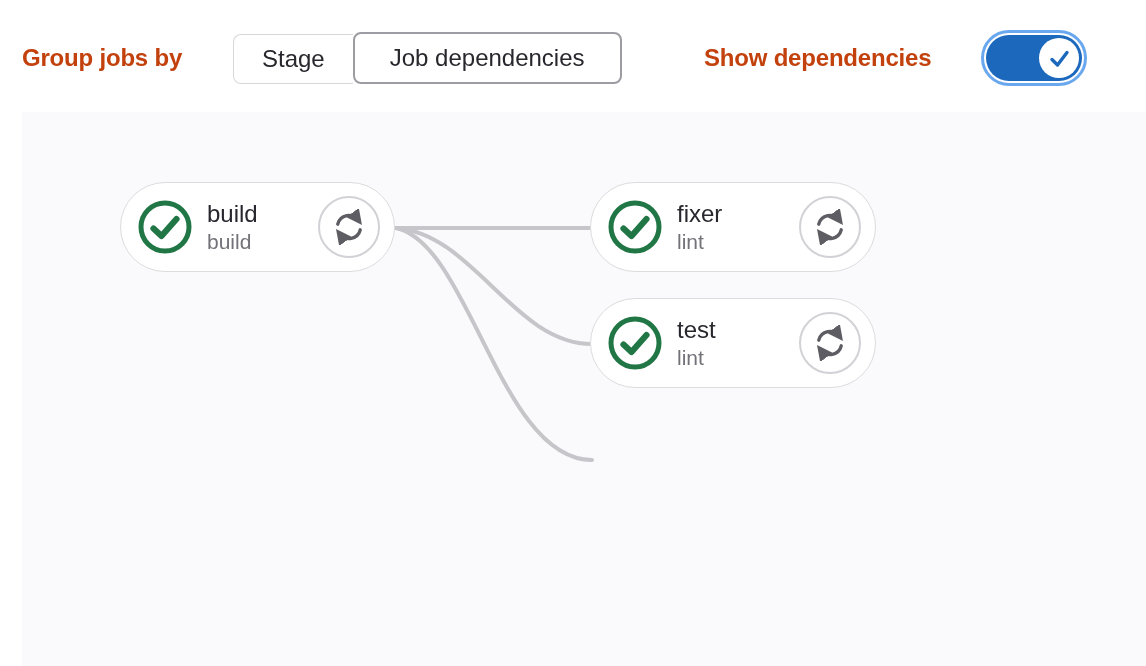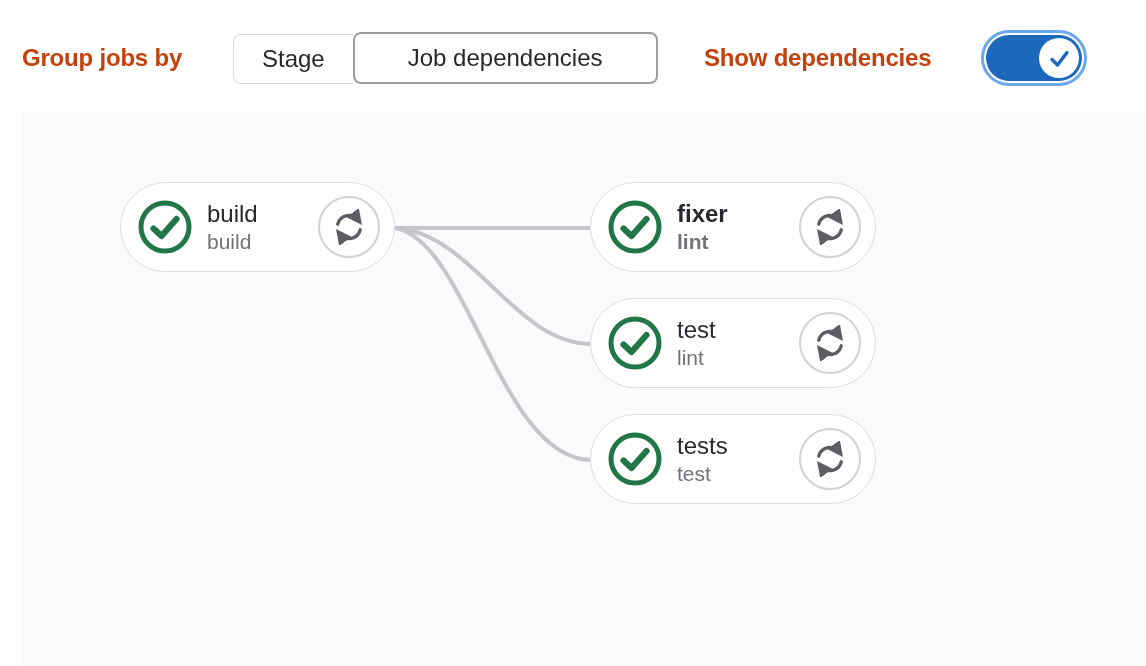--- a/index.html
+++ b/index.html
@@ -20,21 +20,21 @@
   .segmented { position:absolute; left:233px; top:32px; height:52px; display:flex; align-items:flex-end; }
   .seg-btn {
     background:#ffffff; font-family:"Liberation Sans", sans-serif;
     font-size:24px; color:#28272d; cursor:pointer; line-height:48px;
   }
   .seg-btn.unselected {
     border:1px solid #d8d7dc; border-right:none;
     border-radius:8px 0 0 8px; padding:0 28px;
   }
   .seg-btn.selected {
-    border:2px solid #9d9ca2; border-radius:8px; padding:0 53px;
+    border:2px solid #9d9ca2; border-radius:8px; padding:0 35px;
     position:relative; z-index:1;
   }
 
   .toggle {
     position:absolute; left:981px; top:30px; width:106px; height:56px;
     border-radius:28px; border:3px solid #69a7ee; background:#ffffff;
     padding:2px; cursor:pointer; display:block;
   }
   .toggle-pill {
     width:100%; height:100%; background:#1b68bd; border-radius:24px;
@@ -53,21 +53,21 @@
   .links-svg { position:absolute; left:0; top:0; }
   .links-svg path { stroke:#c6c5ca; stroke-width:4; fill:none; stroke-linecap:round; }
 
   .job-node {
     position:absolute; height:90px; background:#ffffff;
     border:1px solid #dcdcde; border-radius:45px;
     display:flex; align-items:center; padding:0 14px 0 16px; gap:14px;
     cursor:pointer;
   }
   .node-build { left:98px;  top:70px;  width:275px; }
-  .node-fixer { left:568px; top:70px;  width:286px;font-weight:bold; }
+  .node-fixer { left:568px; top:70px;  width:286px; }
   .node-psalm { left:568px; top:186px; width:286px; }
   .node-tests { left:568px; top:302px; width:286px; }
 
   .status-icon { width:56px; height:56px; flex:0 0 auto; }
   .job-text { display:flex; flex-direction:column; justify-content:center; min-width:0; }
   .job-name  { font-size:24px; line-height:30px; color:#28272d; }
   .job-stage { font-size:21px; line-height:26px; color:#737278; }
 
   .retry-btn {
     margin-left:auto; width:62px; height:62px; border-radius:50%;
@@ -159,28 +159,14 @@
       <span class="job-name">test</span>
       <span class="job-stage">lint</span>
     </div>
     <button class="retry-btn">
       <svg width="36" height="36" viewBox="0 0 32 32">
           <use href="#retry-glyph"></use>
         </svg>
     </button>
   </div>
 
-  <div class="job-node node-tests">
-    <svg class="status-icon" viewBox="0 0 56 56">
-      <use href="#success-circle"></use>
-    </svg>
-    <div class="job-text">
-      <span class="job-name">tests</span>
-      <span class="job-stage">test</span>
-    </div>
-    <button class="retry-btn">
-      <svg width="36" height="36" viewBox="0 0 32 32">
-          <use href="#retry-glyph"></use>
-        </svg>
-    </button>
-  </div>
 
 </div>
 
 </body></html>

